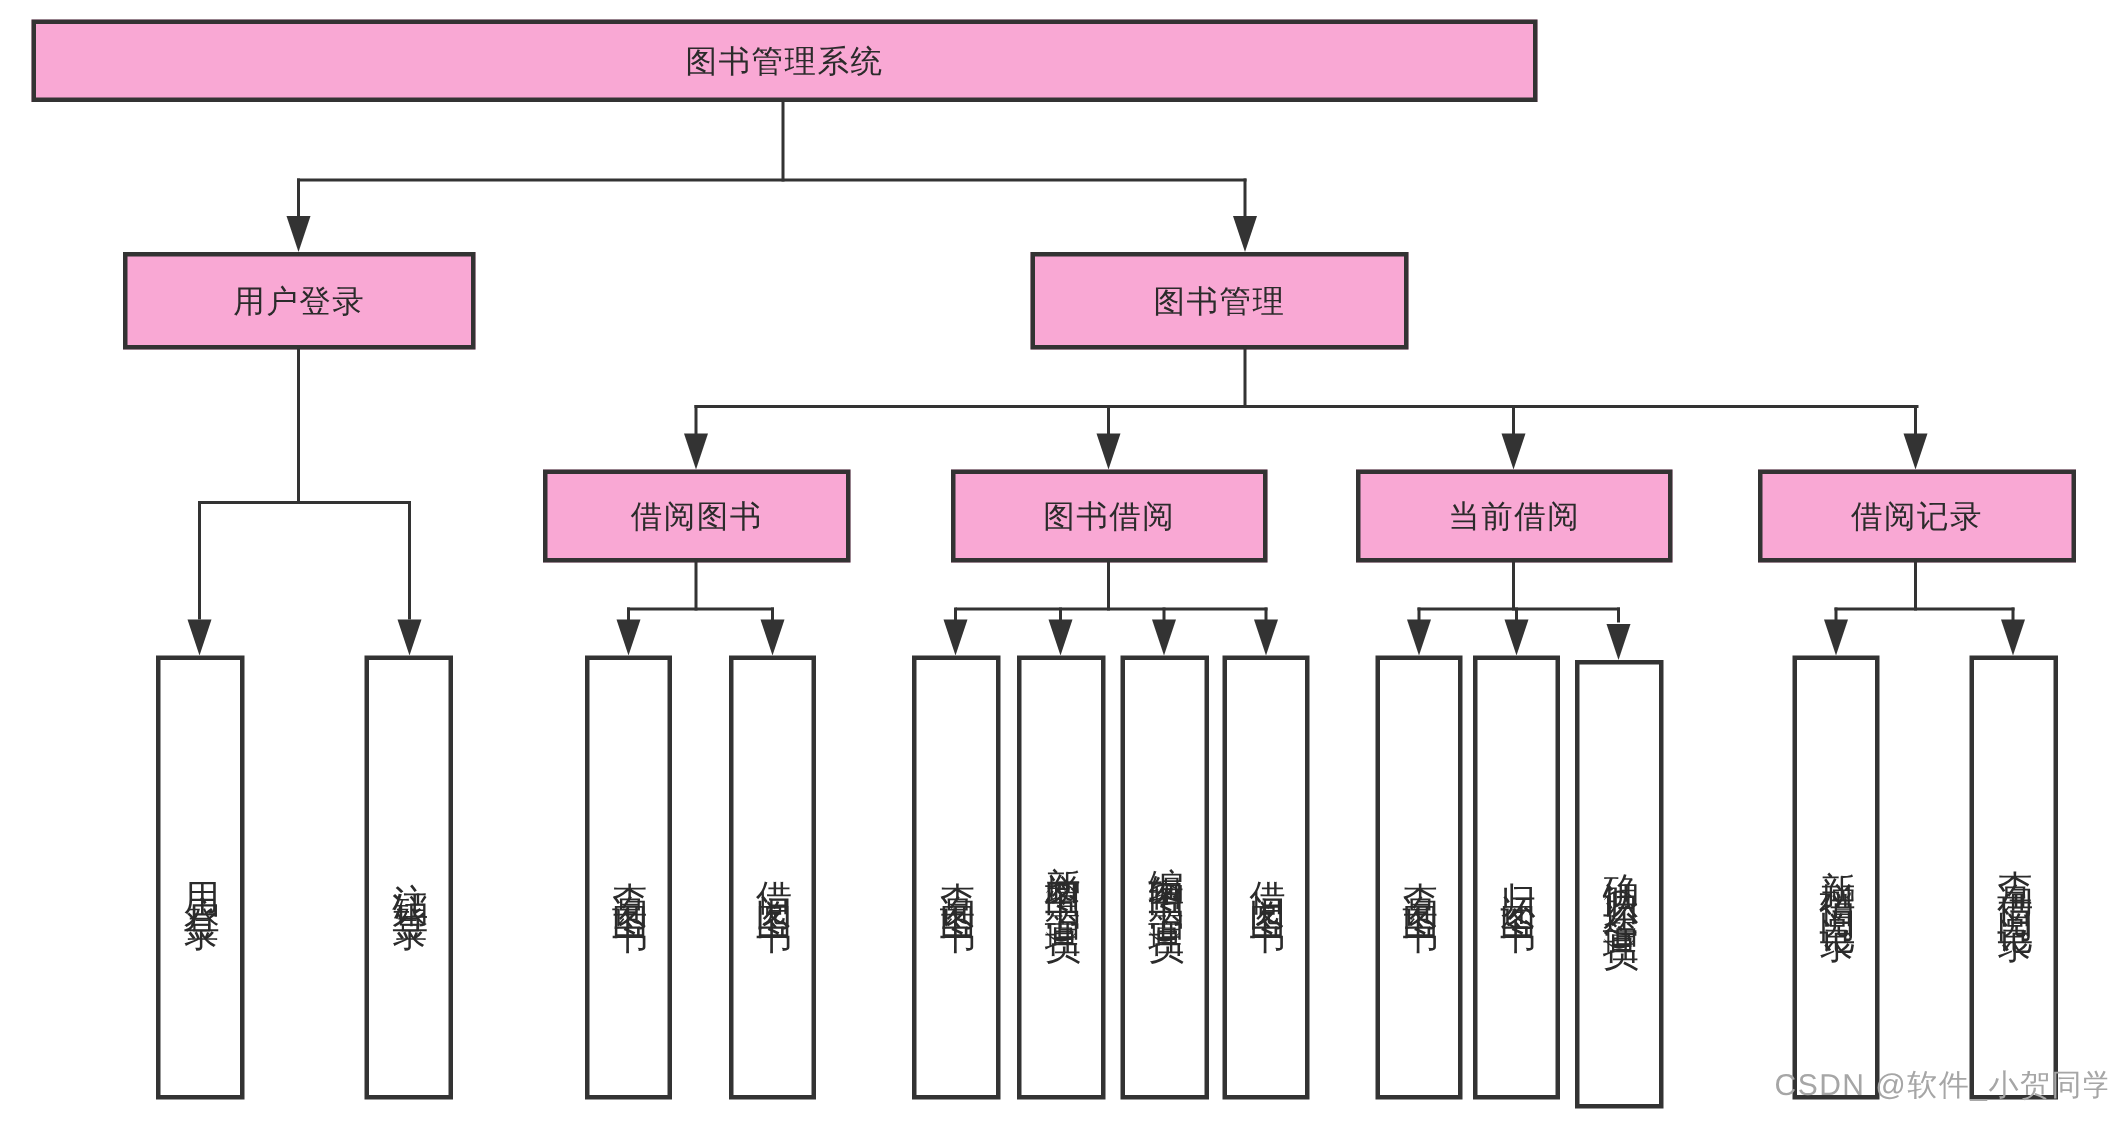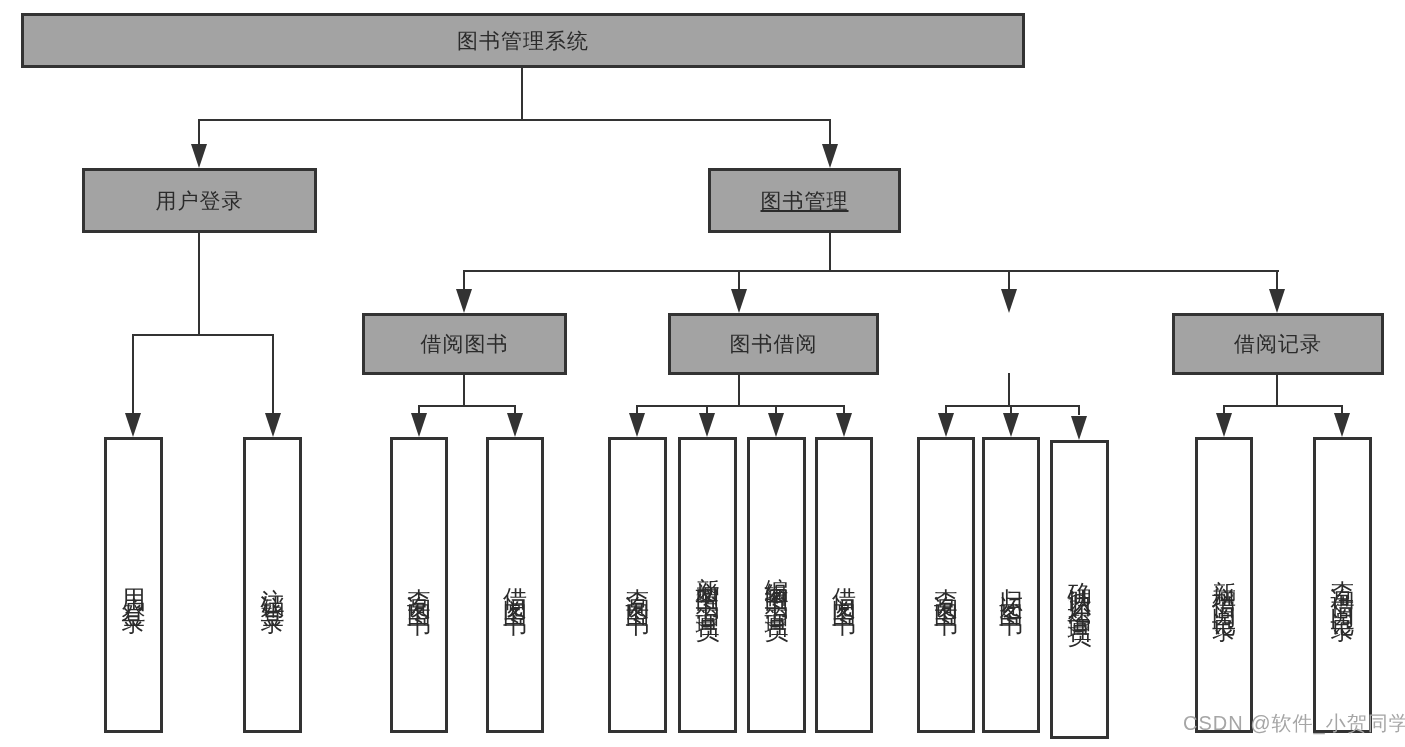--- a/index.html
+++ b/index.html
@@ -12,21 +12,21 @@
   body{font-family:"Liberation Sans",sans-serif;}
   #stage{
     position:relative;
     width:1405px;height:747px;
     background:var(--bg);
     overflow:hidden;
   }
   .box{
     position:absolute;
     border:3px solid var(--line);
-    background:#a3a3a3;
+    background:#f9a8d4;
     box-sizing:border-box;
     display:flex;align-items:center;justify-content:center;
     color:var(--text);
     font-size:21px;
     letter-spacing:1px;
     white-space:nowrap;
   }
   .vbox{
     position:absolute;
     border:3px solid var(--line);
@@ -72,21 +72,21 @@
   <div class="vline" style="left:521px;top:68px;height:53px;"></div>
   <div class="hline" style="left:198px;top:119px;width:633px;"></div>
   <div class="vline" style="left:198px;top:119px;height:27px;"></div>
   <div class="arrow" style="left:191px;top:144px;"></div>
   <div class="vline" style="left:829px;top:119px;height:27px;"></div>
   <div class="arrow" style="left:822px;top:144px;"></div>
 
   <div class="box" style="left:82px;top:168px;width:235px;height:65px;">
     <span>用户登录</span>
   </div>
-  <div class="box" style="left:708px;top:168px;width:193px;height:65px;text-decoration:underline;">
+  <div class="box" style="left:687px;top:168px;width:252px;height:65px;">
     <span>图书管理</span>
   </div>
 
   <div class="vline" style="left:198px;top:231px;height:105px;"></div>
   <div class="hline" style="left:132px;top:334px;width:142px;"></div>
   <div class="vline" style="left:132px;top:334px;height:79px;"></div>
   <div class="arrow" style="left:125px;top:413px;"></div>
   <div class="vline" style="left:272px;top:334px;height:79px;"></div>
   <div class="arrow" style="left:265px;top:413px;"></div>
 
@@ -97,22 +97,25 @@
   <div class="vline" style="left:738px;top:270px;height:22px;"></div>
   <div class="arrow" style="left:731px;top:289px;"></div>
   <div class="vline" style="left:1008px;top:270px;height:22px;"></div>
   <div class="arrow" style="left:1001px;top:289px;"></div>
   <div class="vline" style="left:1276px;top:270px;height:22px;"></div>
   <div class="arrow" style="left:1269px;top:289px;"></div>
 
   <div class="box" style="left:362px;top:313px;width:205px;height:62px;">
     <span>借阅图书</span>
   </div>
-  <div class="box" style="left:634px;top:313px;width:211px;height:62px;margin-left:34px;">
+  <div class="box" style="left:634px;top:313px;width:211px;height:62px;">
     <span>图书借阅</span>
+  </div>
+  <div class="box" style="left:904px;top:313px;width:211px;height:62px;">
+    <span>当前借阅</span>
   </div>
   <div class="box" style="left:1172px;top:313px;width:212px;height:62px;">
     <span>借阅记录</span>
   </div>
 
   <div class="vline" style="left:463px;top:373px;height:34px;"></div>
   <div class="hline" style="left:418px;top:405px;width:98px;"></div>
   <div class="vline" style="left:418px;top:405px;height:10px;"></div>
   <div class="arrow" style="left:411px;top:413px;"></div>
   <div class="vline" style="left:514px;top:405px;height:10px;"></div>

